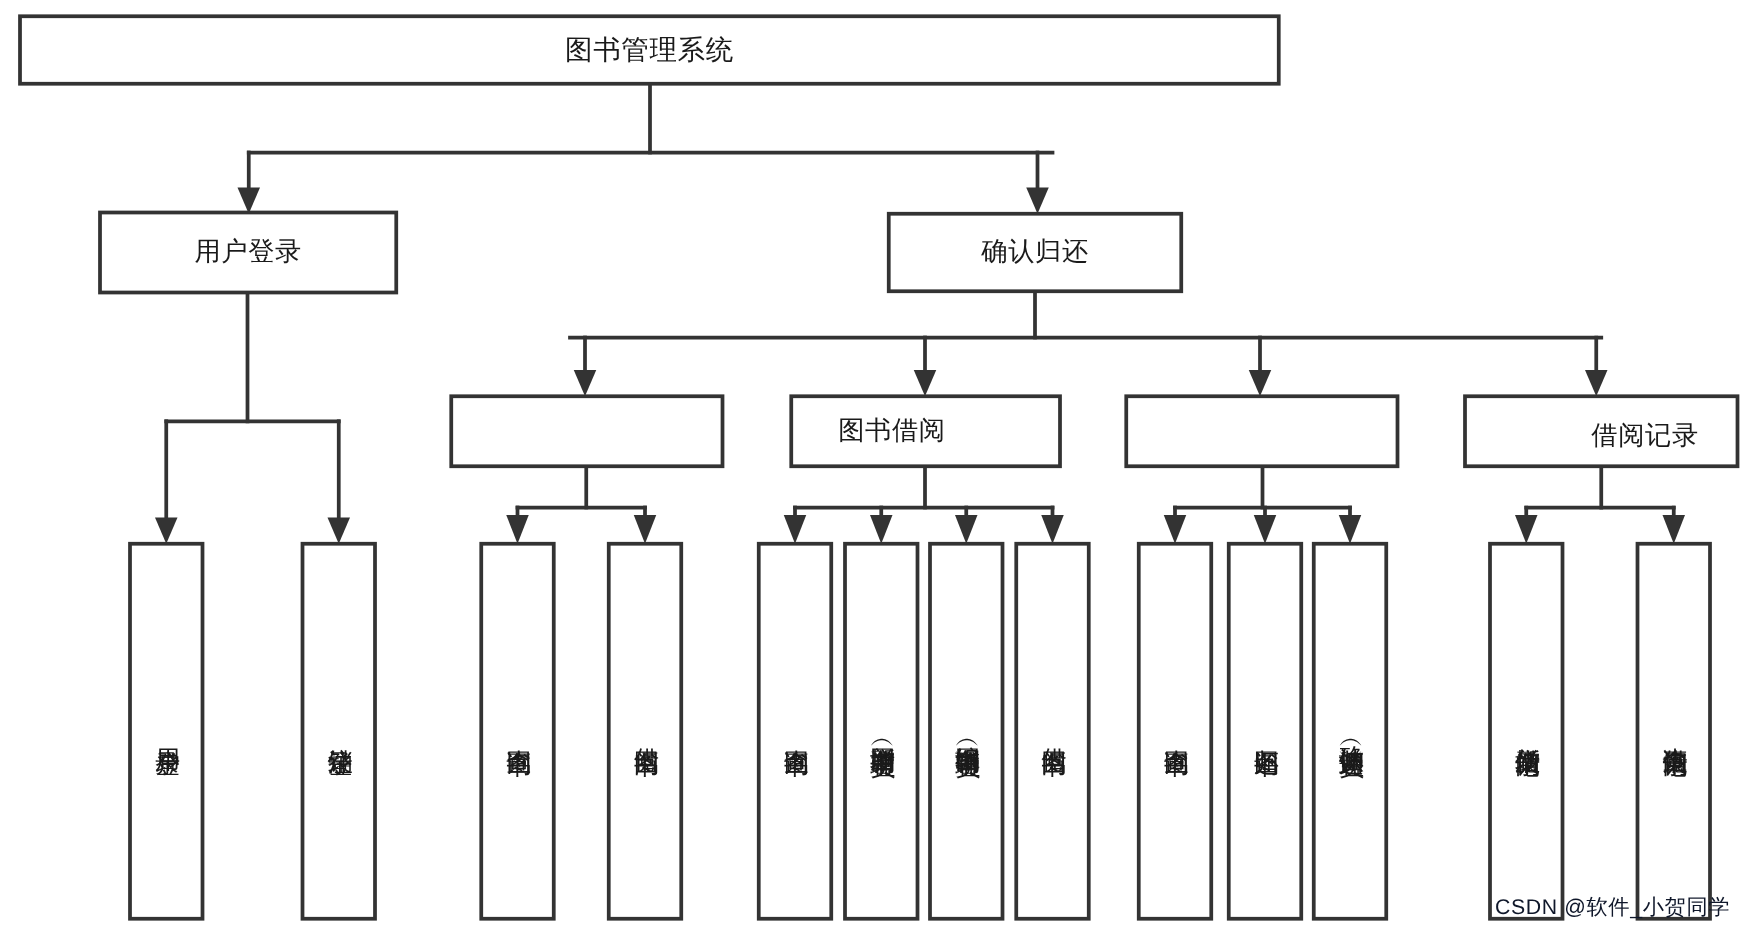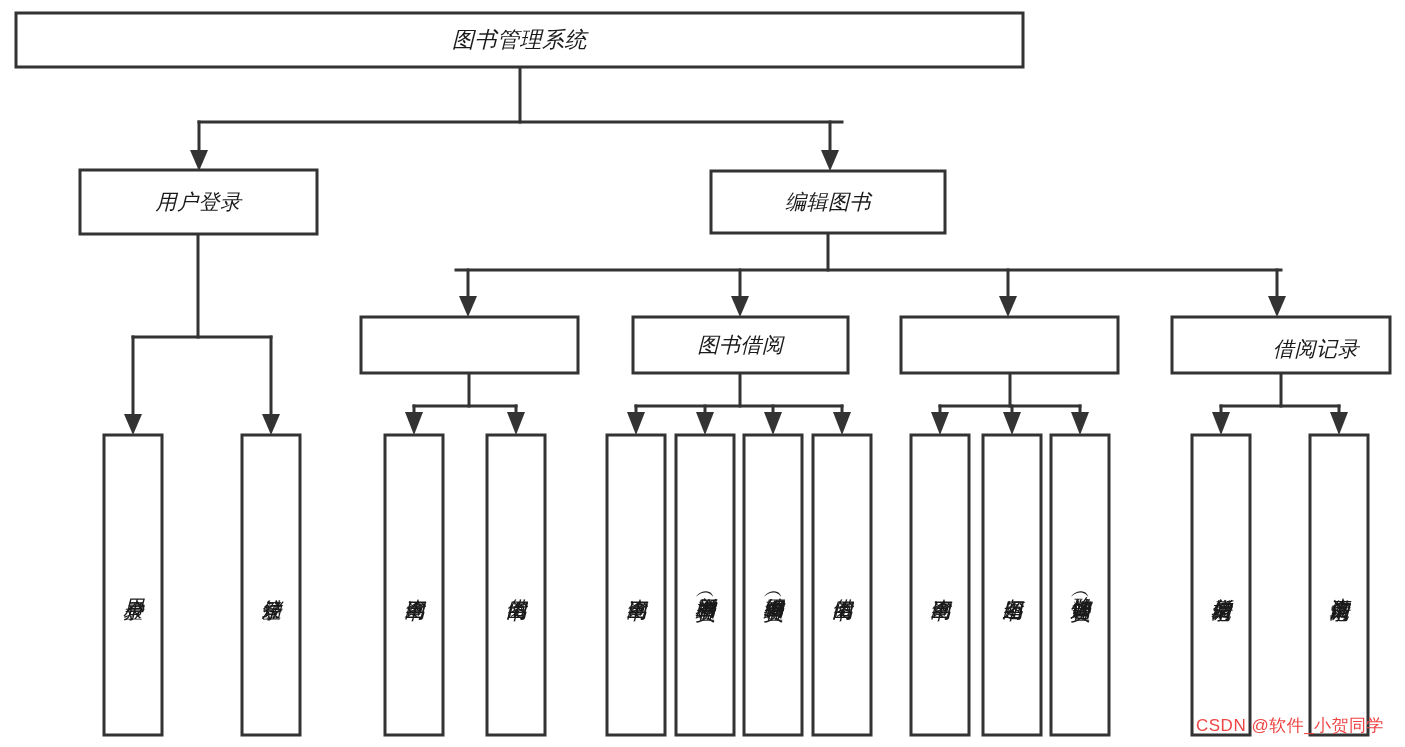--- a/index.html
+++ b/index.html
@@ -43,38 +43,37 @@
     position: absolute;
     display: flex;
     align-items: center;
     justify-content: center;
     color: #1a1a1a;
     font-family: "Liberation Sans", "DejaVu Sans", sans-serif;
     text-align: center;
     line-height: 1.18;
     pointer-events: none;
     white-space: pre;
-    font-style: italic;
   }
   .node-label.horizontal {
     font-size: 21px;
     letter-spacing: 0.5px;
   }
   .node-label.vertical {
     writing-mode: vertical-rl;
     text-orientation: upright;
     font-size: 20px;
     letter-spacing: 1px;
   }
   .node-label.root {
     font-size: 22px;
   }
   .watermark {
     position: absolute;
-    color: #ef4444;
+    color: #0f172a;
     font-size: 17px;
     font-family: "Liberation Sans", "DejaVu Sans", sans-serif;
     white-space: nowrap;
     letter-spacing: 0.5px;
   }
 </style>
 </head>
 <body>
 
 <div id="canvas">
@@ -179,24 +178,24 @@
     <rect class="node-box" x="983" y="435" width="58" height="300"></rect>
     <rect class="node-box" x="1051" y="435" width="58" height="300"></rect>
     <rect class="node-box" x="1192" y="435" width="58" height="300"></rect>
     <rect class="node-box" x="1310" y="435" width="58" height="300"></rect>
   </svg>
 
   <div class="node-label horizontal root" style="left:16px; top:13px; width:1007px; height:54px;">图书管理系统</div>
 
   <div class="node-label horizontal" style="left:80px; top:170px; width:237px; height:64px;">用户登录</div>
 
-  <div class="node-label horizontal" style="left:711px; top:171px; width:234px; height:62px;">编辑图书</div>
-
-
-  <div class="node-label horizontal" style="left:633px; top:317px; width:215px; height:56px;">图书借阅</div>
+  <div class="node-label horizontal" style="left:711px; top:171px; width:234px; height:62px;">确认归还</div>
+
+
+  <div class="node-label horizontal" style="left:606px; top:317px; width:215px; height:56px;">图书借阅</div>
 
 
   <div class="node-label horizontal" style="left:1172px; top:317px; width:218px; height:64px;margin-left:35px;">借阅记录</div>
 
   <div class="node-label vertical" style="left:104px; top:435px; width:58px; height:300px;">用户登录</div>
 
   <div class="node-label vertical" style="left:242px; top:435px; width:58px; height:300px;">注销登录</div>
 
   <div class="node-label vertical" style="left:385px; top:435px; width:58px; height:300px;">查询图书</div>
 

